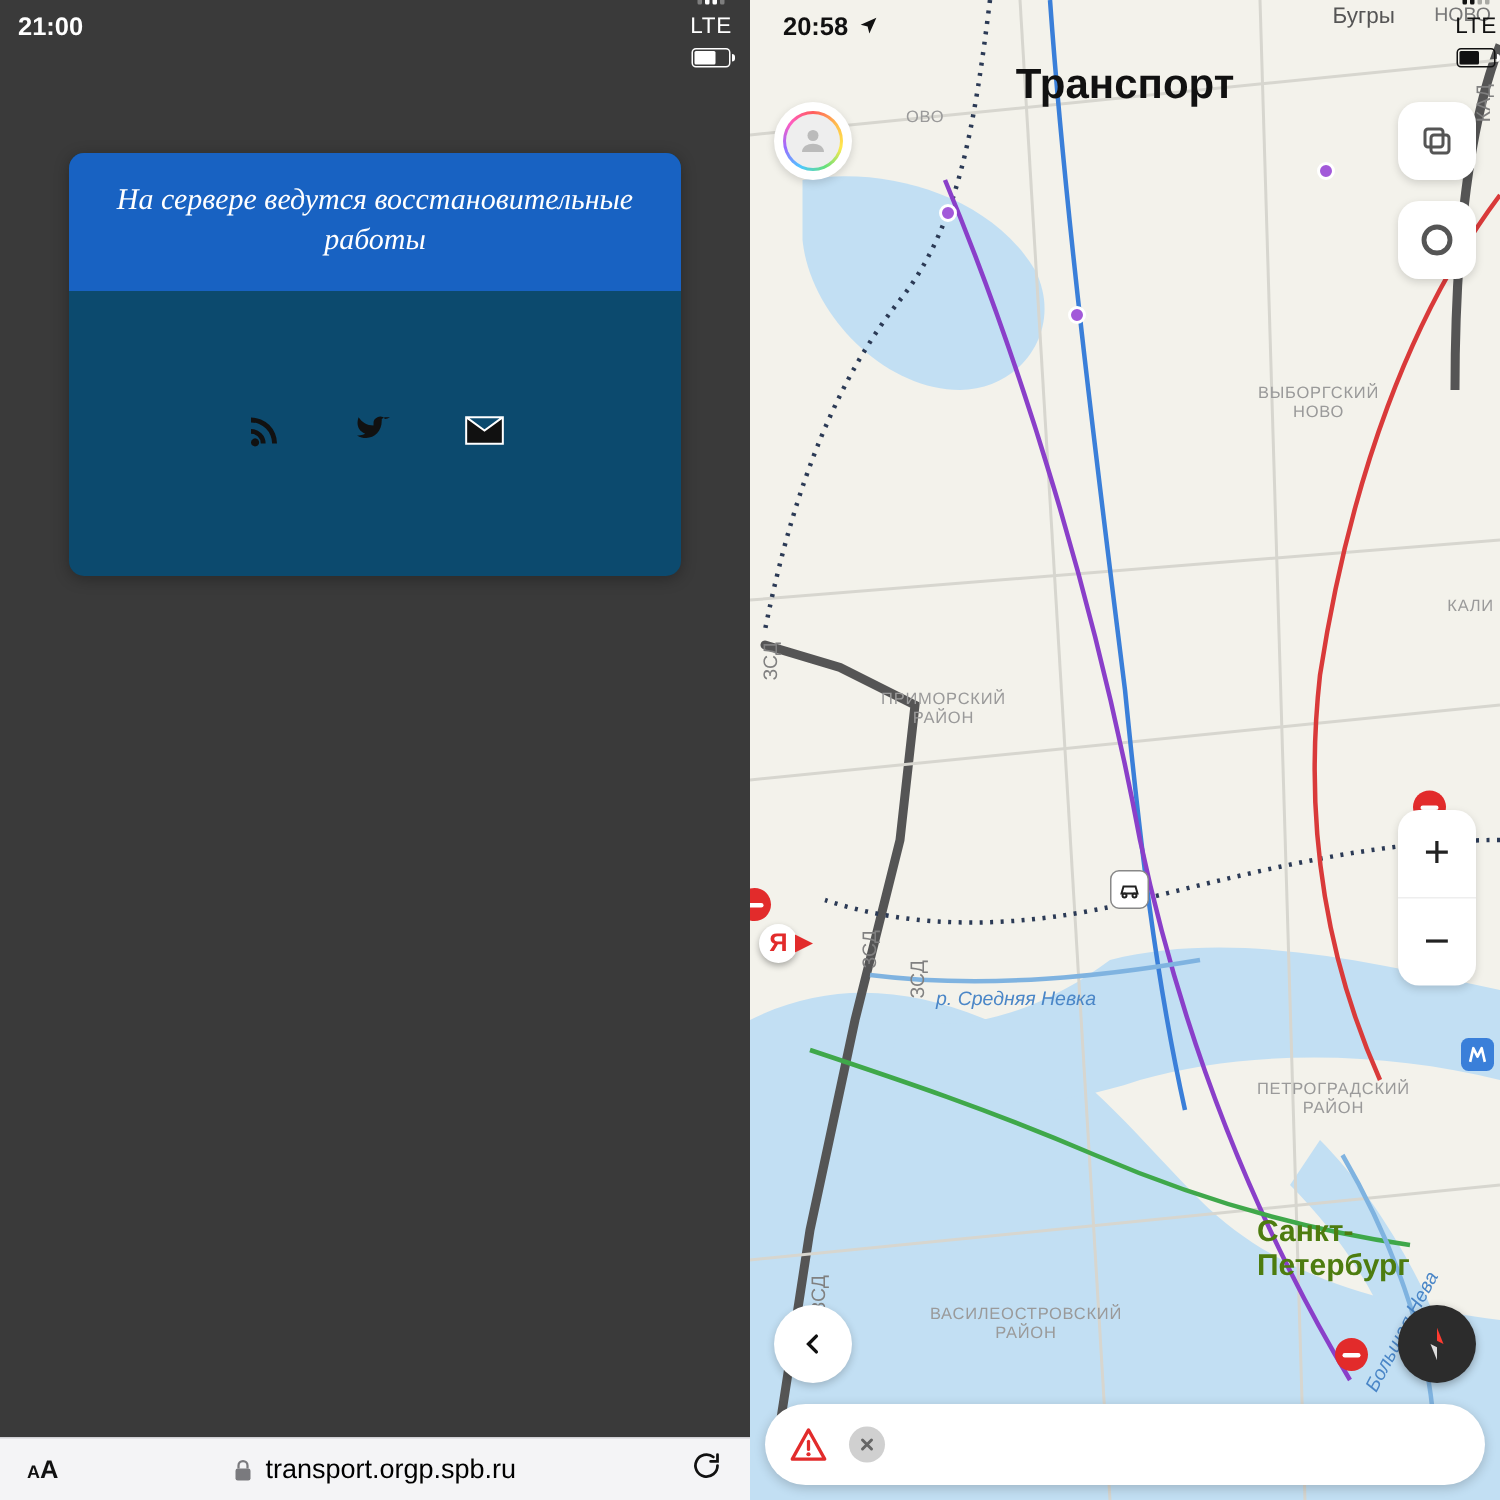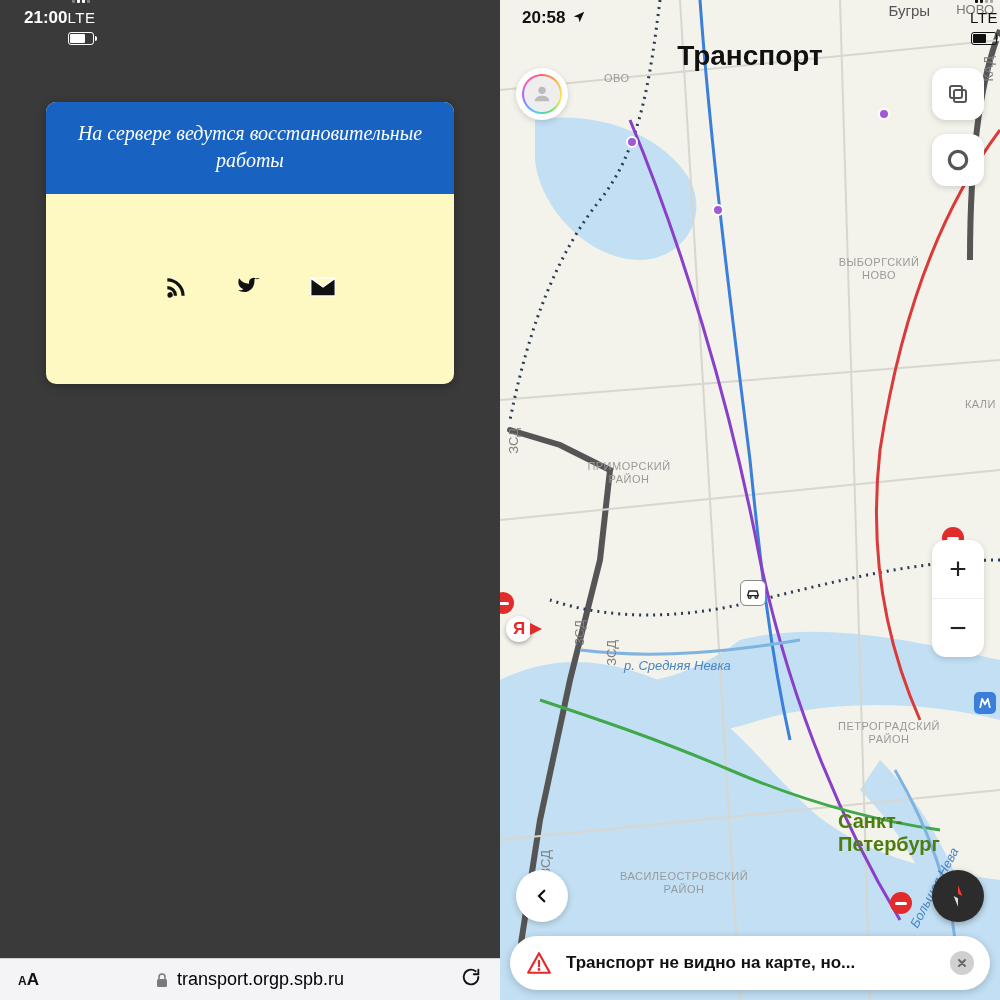--- a/index.html
+++ b/index.html
@@ -18,22 +18,22 @@
     height: 1000px;
     background: #3a3a3a;
     position: relative;
     display: flex;
     flex-direction: column;
   }
   .status-bar-left {
     height: 36px;
     display: flex;
     align-items: center;
-    justify-content: flex-start;
-    padding: 0 24px;
+    justify-content: space-between;
+    padding: 0 12px;
     color: #fff;
     font-size: 17px;
     font-weight: 600;
   }
   .status-right { display: flex; align-items: center; gap: 6px; flex-direction: column; }
   .signal { display: flex; align-items: flex-end; gap: 2px; }
   .signal span {
     width: 3px; background: #fff; border-radius: 1px;
   }
   .signal span.dim { background: rgba(255,255,255,.35); }
@@ -43,21 +43,21 @@
     position: relative;
   }
   .battery::after{
     content:""; position:absolute; right:-4px; top:3px; width:2px; height:5px;
     background:#fff; border-radius:0 2px 2px 0;
   }
   .battery .fill{ position:absolute; left:1px; top:1px; bottom:1px; width:60%; background:#fff; border-radius:1px;}
 
   .card {
     margin: 66px 46px 0;
-    background: #fef9c3;
+    background: #0c4a6e;
     border-radius: 10px;
     overflow: hidden;
     box-shadow: 0 2px 10px rgba(0,0,0,.3);
   }
   .card-header{
     background:#1862c2;
     color:#fff;
     padding: 18px 22px 20px;
     text-align:center;
     font-style: italic;
@@ -440,21 +440,20 @@
       <path d="M12 22 L8 12 L12 14 Z" fill="#ddd"></path>
     </svg>
   </div>
 
   <div class="snackbar">
     <svg width="26" height="24" viewBox="0 0 24 22">
       <path d="M12 2 L22 20 H2 Z" fill="none" stroke="#e22b2b" stroke-width="2" stroke-linejoin="round"></path>
       <line x1="12" y1="9" x2="12" y2="14" stroke="#e22b2b" stroke-width="2" stroke-linecap="round"></line>
       <circle cx="12" cy="17" r="1.3" fill="#e22b2b"></circle>
     </svg>
-    <span class="msg">Транспорт не видно на карте, но...</span>
     <span class="close">
       <svg width="10" height="10" viewBox="0 0 10 10" stroke="#666" stroke-width="2" stroke-linecap="round">
           <path d="M2 2 L8 8 M8 2 L2 8"></path>
         </svg>
     </span>
   </div>
 
 </div>
 
 </body></html>

